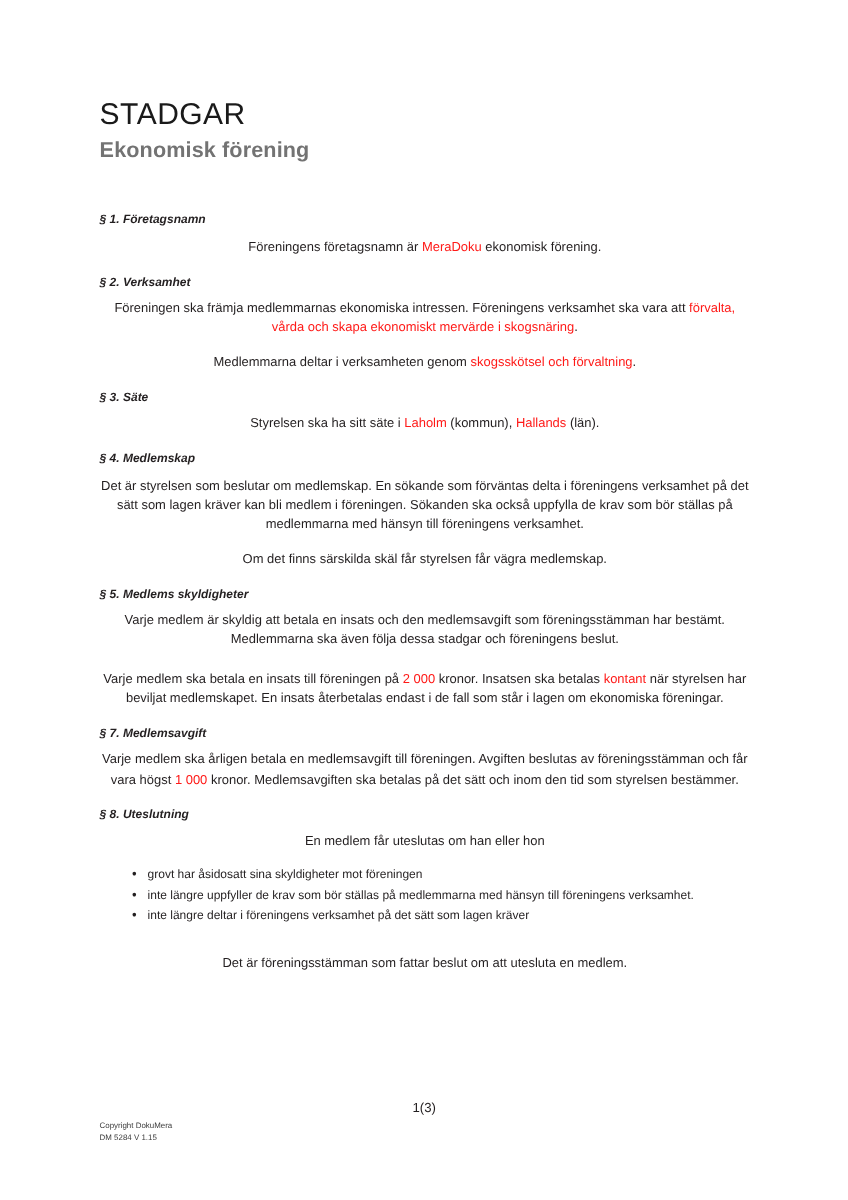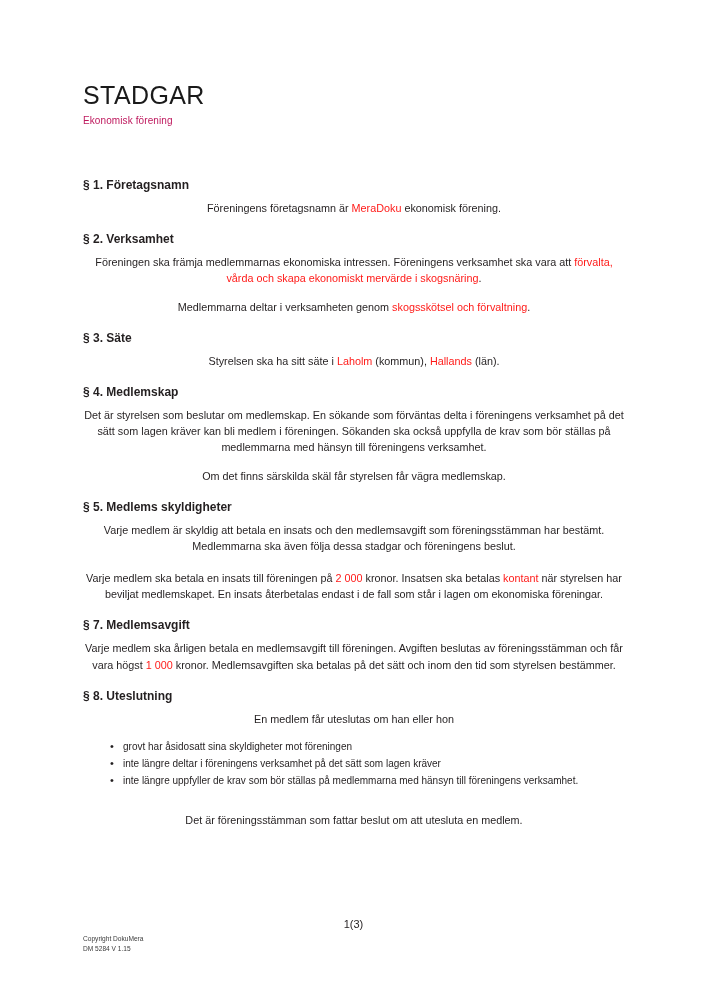--- a/index.html
+++ b/index.html
@@ -35,41 +35,42 @@
   }
   .doc-title {
     font-size: 25px;
     font-weight: 400;
     letter-spacing: 0.4px;
     line-height: 1.1;
     margin: 0;
     color: #1a1a1a;
   }
   .doc-subtitle {
-    font-size: 10px;
-    font-weight: 400;
+    font-size: 18px;
+    font-weight: 700;
     margin: 5px 0 0 0;
-    color: #be185d;
+    color: #737373;
     letter-spacing: 0.1px;
   }
 
   
   .body-block {
     position: absolute;
     left: 83px;
     top: 178px;
     width: 542px;
   }
 
   .sec-heading {
-    font-size: 12px;
+    font-size: 10px;
     font-weight: bold;
     color: #231f20;
     margin: 0 0 7px 0;
     line-height: 1.25;
+    font-style: italic;
   }
 
   .para {
     font-size: 10.8px;
     font-weight: 400;
     color: #231f20;
     margin: 0 0 0 0;
     line-height: 1.5;
     text-align: center;
   }
@@ -170,22 +171,22 @@
       <div>
         <div class="sec-heading">§ 7. Medlemsavgift</div>
         <div class="para"><span>Varje medlem ska årligen betala en medlemsavgift till föreningen. Avgiften beslutas av föreningsstämman och får vara högst </span><span class="hl">1 000</span><span> kronor. Medlemsavgiften ska betalas på det sätt och inom den tid som styrelsen bestämmer.</span></div>
       </div>
       <div class="spacer-sec"></div>
       <div>
         <div class="sec-heading">§ 8. Uteslutning</div>
         <div class="para"><span>En medlem får uteslutas om han eller hon</span></div>
         <ul class="bullets">
           <li>grovt har åsidosatt sina skyldigheter mot föreningen</li>
+          <li>inte längre uppfyller de krav som bör ställas på medlemmarna med hänsyn till föreningens verksamhet.</li>
           <li>inte längre deltar i föreningens verksamhet på det sätt som lagen kräver</li>
-          <li>inte längre uppfyller de krav som bör ställas på medlemmarna med hänsyn till föreningens verksamhet.</li>
         </ul>
         <div style="height: 22px;"></div>
         <div class="para"><span>Det är föreningsstämman som fattar beslut om att utesluta en medlem.</span></div>
       </div>
     </div>
 
   <div class="page-number">1(3)</div>
 
   <div class="footer-left">
     <div>Copyright DokuMera</div>

